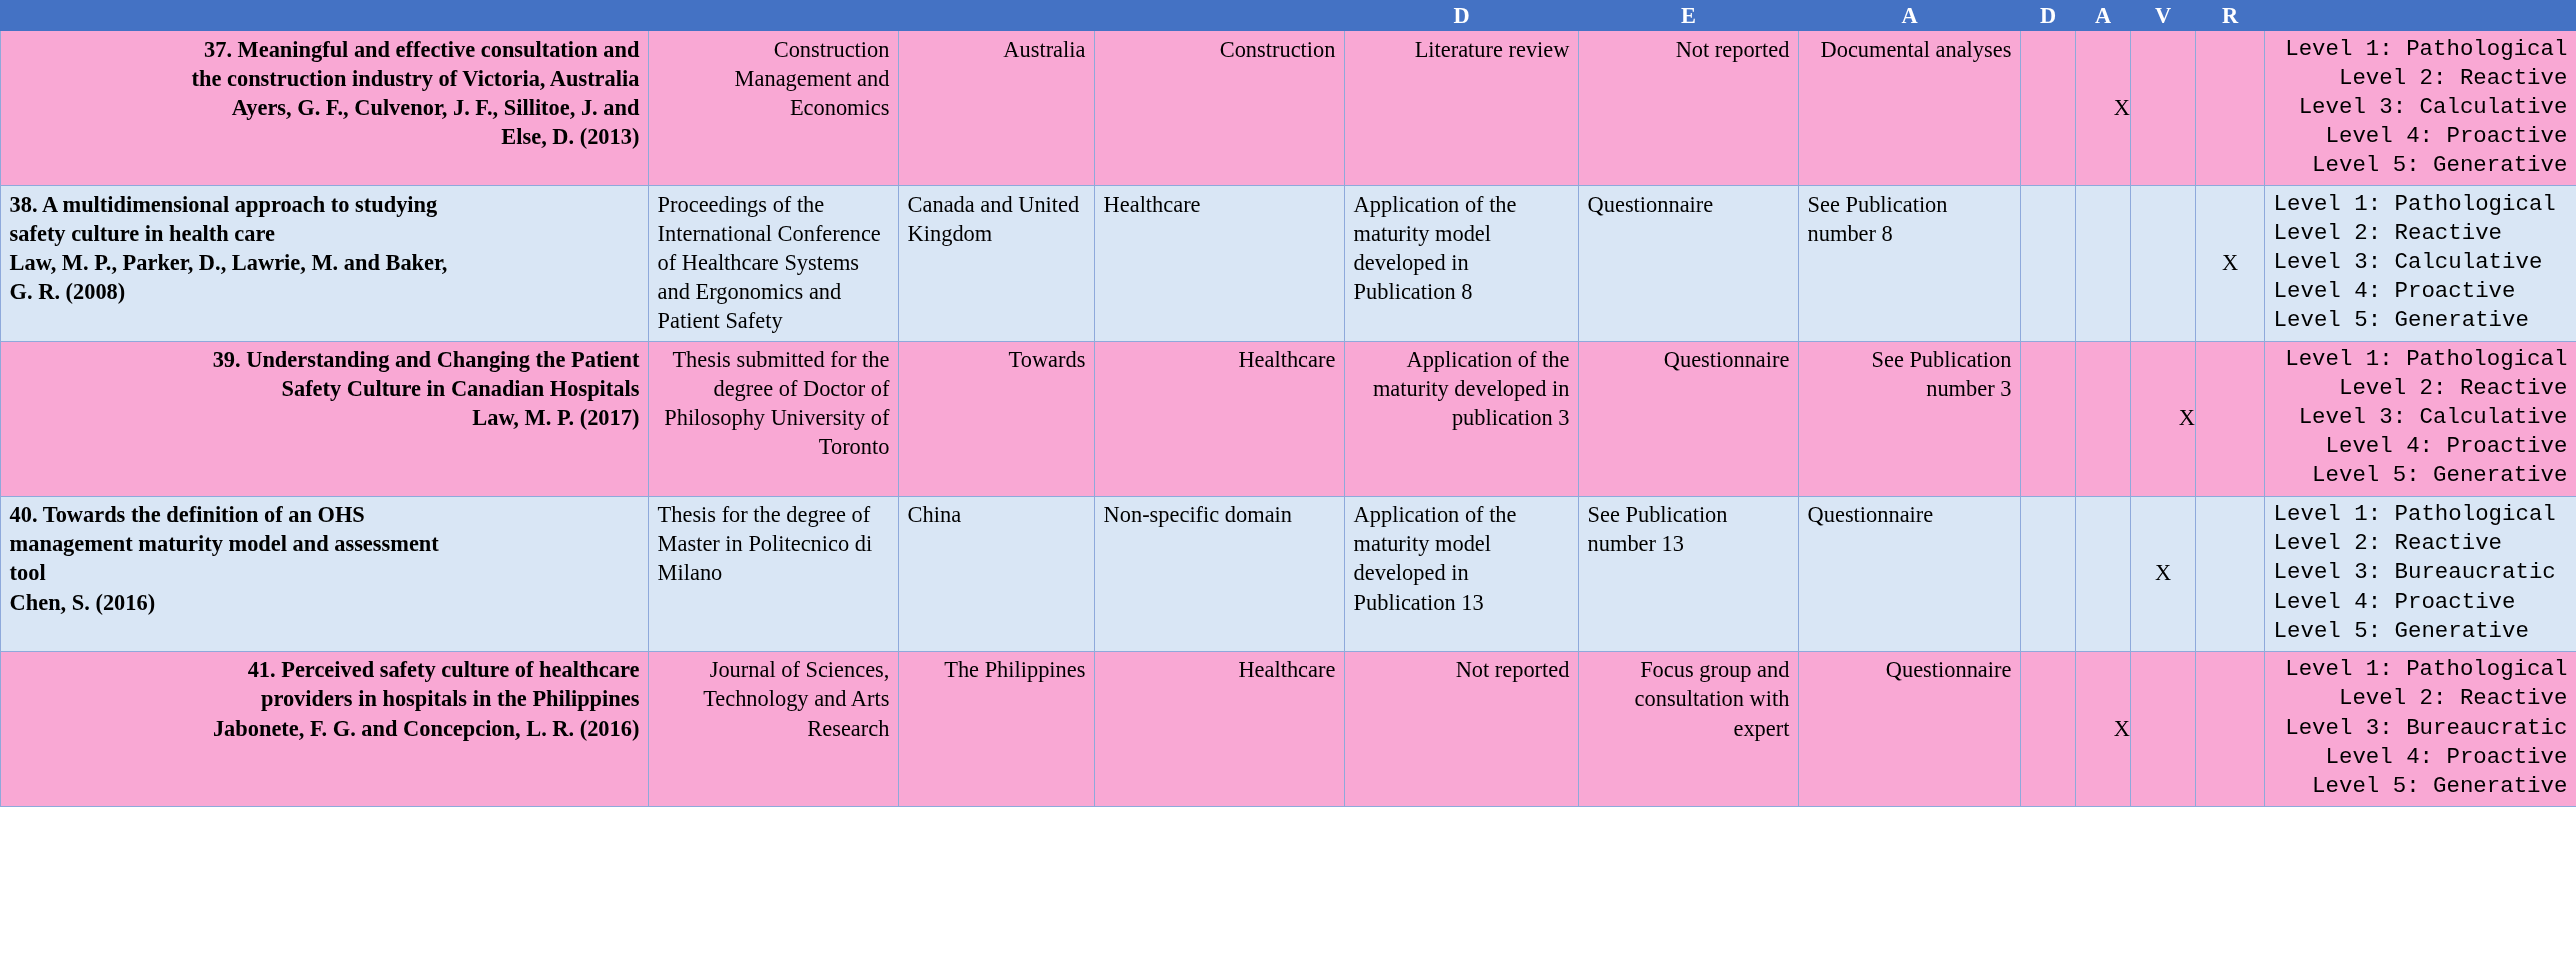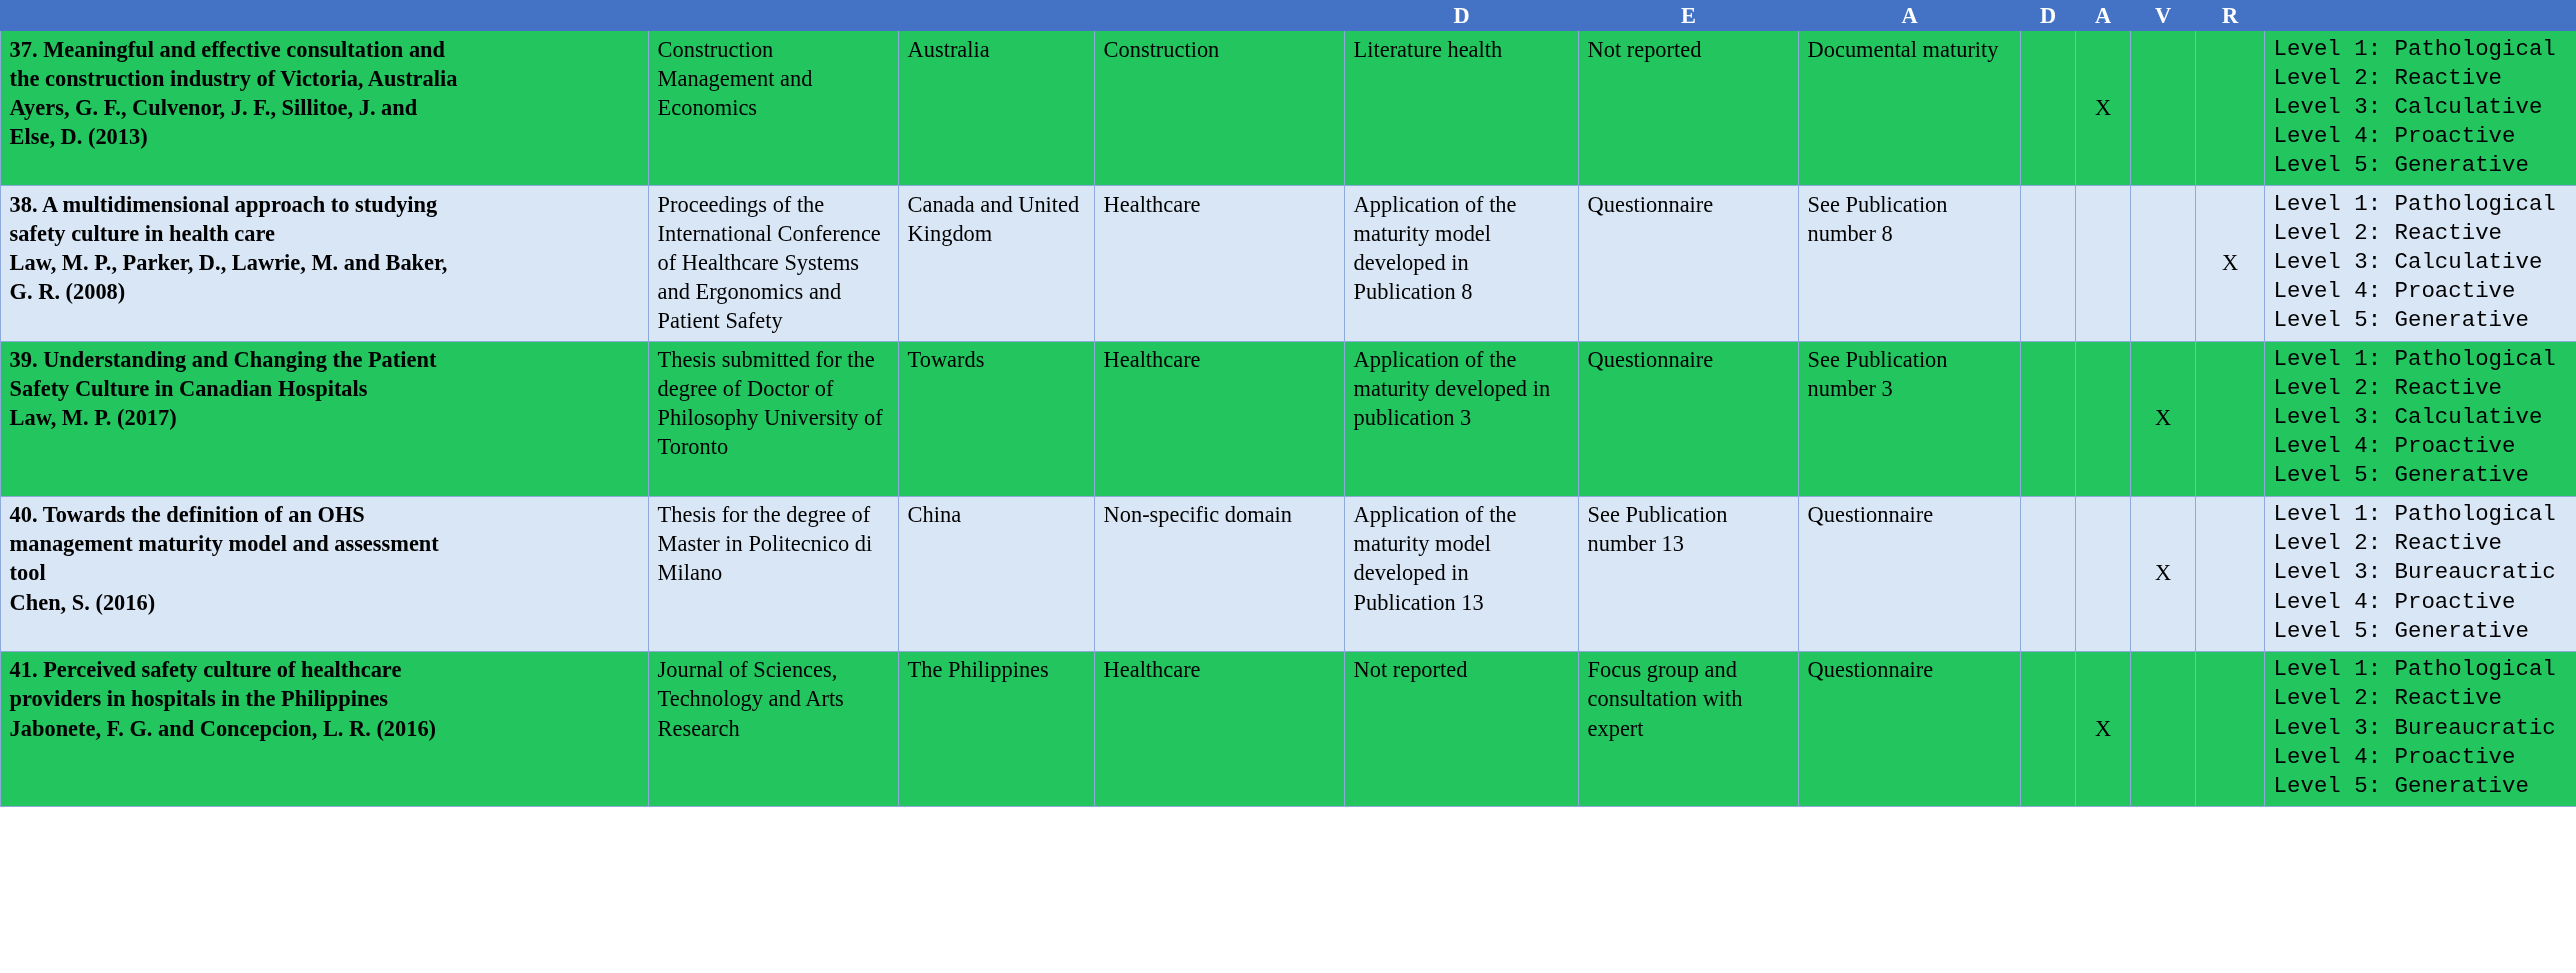--- a/index.html
+++ b/index.html
@@ -58,21 +58,21 @@
 
   tbody td {
     border-left: 0.9px solid #8ea9db;
     border-right: 0.9px solid #8ea9db;
     border-bottom: 0.9px solid #8ea9db;
     padding: 3.4px 8.6px 5.2px 8.6px;
     vertical-align: top;
     word-wrap: break-word;
     overflow-wrap: break-word;
   }
-  tbody tr.odd td  { background: #22c55e; }
+  tbody tr.odd td  { background: #f9a8d4; text-align: right; }
   tbody tr.even td { background: #d9e6f5; }
 
   td.title { font-weight: bold; }
   td.title .line { display: block; }
   td.mark {
     text-align: center;
     vertical-align: middle;
     font-weight: normal;
     padding-left: 0;
     padding-right: 0;
@@ -121,23 +121,23 @@
       <tr class="odd">
         <td class="title">
           <span class="line">37. Meaningful and effective consultation and</span>
           <span class="line">the construction industry of Victoria, Australia</span>
           <span class="line">Ayers, G. F., Culvenor, J. F., Sillitoe, J. and</span>
           <span class="line">Else, D. (2013)</span>
         </td>
         <td>Construction Management and Economics</td>
         <td>Australia</td>
         <td>Construction</td>
-        <td>Literature health</td>
+        <td>Literature review</td>
         <td>Not reported</td>
-        <td>Documental maturity</td>
+        <td>Documental analyses</td>
         <td class="mark"></td>
         <td class="mark">X</td>
         <td class="mark"></td>
         <td class="mark"></td>
         <td class="levels">
           <span class="lvl">Level 1: Pathological</span>
           <span class="lvl">Level 2: Reactive</span>
           <span class="lvl">Level 3: Calculative</span>
           <span class="lvl">Level 4: Proactive</span>
           <span class="lvl">Level 5: Generative</span>

